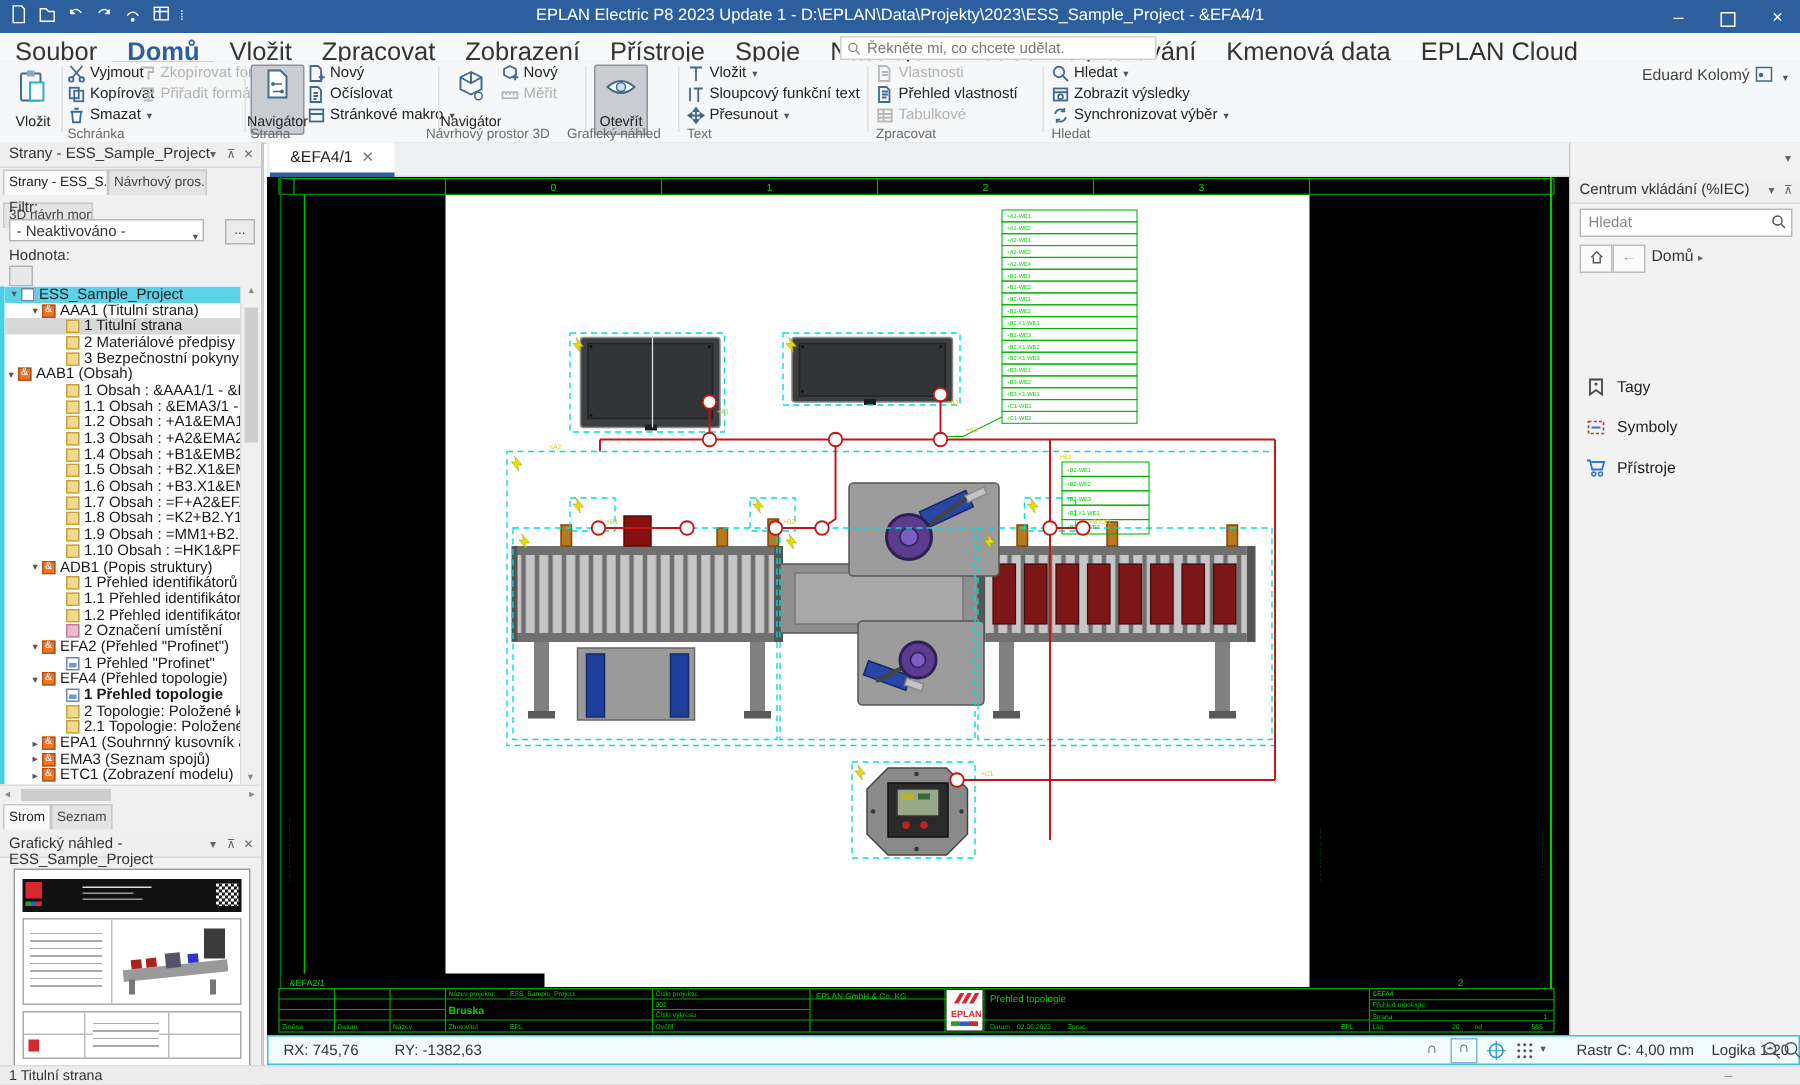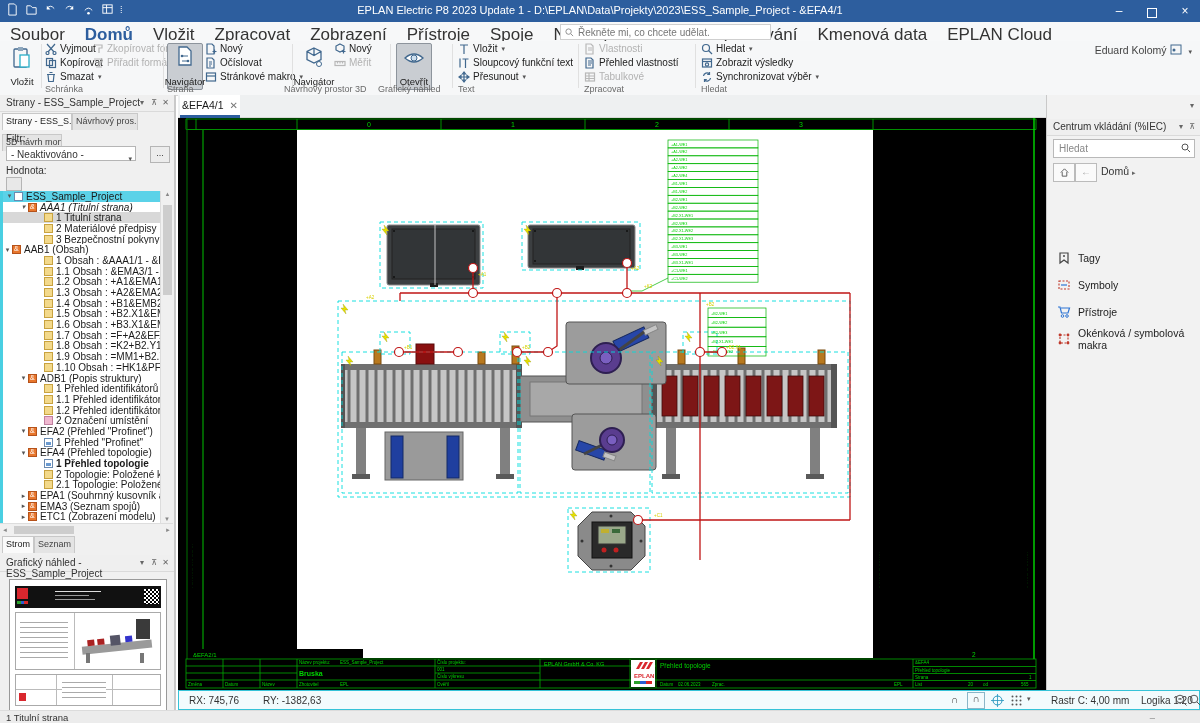--- a/index.html
+++ b/index.html
@@ -68,21 +68,21 @@
   .vthumb{position:absolute;left:2px;top:14px;width:9px;height:90px;background:#cdcdcd}
   .hscroll{position:absolute;left:0;top:428px;width:173px;height:12px;background:#f0f0f0;border-top:1px solid #ddd;font-size:6px;color:#888}
   .hthumb{position:absolute;left:14px;top:2px;width:60px;height:8px;background:#cdcdcd}
   
   #thumb{position:absolute;left:9px;top:484px;width:156px;height:130px;background:#fff;border:1px solid #999}
   .checker{background-image:linear-gradient(45deg,#000 25%,transparent 25%,transparent 75%,#000 75%),
      linear-gradient(45deg,#000 25%,#fff 25%,#fff 75%,#000 75%);background-size:4px 4px;background-position:0 0,2px 2px}
   .glines{background:repeating-linear-gradient(#fff 0 4px,#aaa 4px 5px)}
   
   #canvas-tabbar{position:absolute;left:178px;top:95px;width:868px;height:23px;background:#eef0f1;border-bottom:1px solid #d8d8d8;box-sizing:border-box}
-  #canvas-tab{position:absolute;left:2px;top:0;width:60px;height:23px;background:#fff;border-bottom:3px solid #2d5e9e;
+  #canvas-tab{position:absolute;left:2px;top:0;width:83px;height:23px;background:#fff;border-bottom:3px solid #2d5e9e;
      font-size:10.5px;color:#1a1a1a;display:flex;align-items:center;justify-content:center;gap:6px;box-sizing:border-box}
   #canvas-tab .x{color:#777;font-size:10px}
   #drawing{position:absolute;left:178px;top:118px;width:868px;height:572px;background:#000}
   #drawing svg text{font-family:"Liberation Sans",sans-serif}
   
   #rightpanel{position:absolute;left:1046px;top:95px;width:154px;height:595px;background:#f2f2f2;border-left:1px solid #c9c9c9;box-sizing:border-box}
   .navbtn{position:absolute;top:68px;width:20px;height:17px;border:1px solid #bbb;background:#fafafa;text-align:center}
   .iitem{position:absolute;left:4px;width:146px;height:24px;display:flex;align-items:center;gap:7px;font-size:10.5px;color:#222;padding-left:6px;box-sizing:border-box}
   .iitem.sel{background:#d4d4d4}
   .iitem svg{width:14px;height:14px;flex:0 0 14px}
@@ -371,21 +371,21 @@
   <div class="abs" style="left:6px;top:82px;width:14px;height:12px;border:1px solid #b5b5b5;background:#e8e8e8"></div>
 
   <div id="tree">
 
       <div class="titem sel-cyan" style="padding-left: 2px;">
         <span class="exp">▾</span>
         <span class="tico ic-proj"></span>
         <span>ESS_Sample_Project</span>
       </div>
 
-      <div class="titem" style="padding-left: 16px; font-style: italic;">
+      <div class="titem" style="padding-left: 16px;">
         <span class="exp">▾</span>
         <span class="tico ic-s"></span>
         <span>AAA1 (Titulní strana)</span>
       </div>
 
       <div class="titem sel-gray" style="padding-left: 32px;">
         <span class="exp"></span>
         <span class="tico ic-p"></span>
         <span>1 Titulní strana</span>
       </div>
@@ -988,30 +988,20 @@
     <span>Symboly</span>
   </div>
   <div class="iitem" style="top:205px">
     <svg viewBox="0 0 14 14">
         <path d="M1 2h2l1.5 6h6.5l1.5-5H4" stroke="#2e75d4" fill="none" stroke-width="1.2"></path>
         <circle cx="5.5" cy="11" r="1.3" stroke="#2e75d4" fill="none"></circle>
         <circle cx="10" cy="11" r="1.3" stroke="#2e75d4" fill="none"></circle>
       </svg>
     <span>Přístroje</span>
   </div>
-  <div class="iitem" style="top:232px">
-    <svg viewBox="0 0 14 14">
-        <rect x="3" y="3" width="8" height="8" stroke="#c0392b" fill="none" stroke-dasharray="2 1.5" stroke-width="1.1"></rect>
-        <circle cx="3" cy="3" r="1.4" fill="#c0392b"></circle>
-        <circle cx="11" cy="3" r="1.4" fill="#c0392b"></circle>
-        <circle cx="3" cy="11" r="1.4" fill="#c0392b"></circle>
-        <circle cx="11" cy="11" r="1.4" fill="#c0392b"></circle>
-      </svg>
-    <span>Okénková / symbolová makra</span>
-  </div>
 </div>
 
 <div id="statusstrip">
   <span class="abs" style="left:10px;top:4px">RX: 745,76</span>
   <span class="abs" style="left:84px;top:4px">RY: -1382,63</span>
   <span class="abs" style="left:772px;top:3px;color:#444">∩</span>
   <span class="abs" style="left:788px;top:1px;width:16px;height:15px;border:1px solid #8ab6c8;text-align:center;color:#444">∩</span>
   <svg class="abs" style="left:812px;top:3px" width="13" height="13" viewBox="0 0 13 13">
       <circle cx="6.5" cy="6.5" r="4.5" stroke="#2596be" fill="none"></circle>
       <path d="M6.5 0v13M0 6.5h13" stroke="#2596be" stroke-width="0.8"></path>

